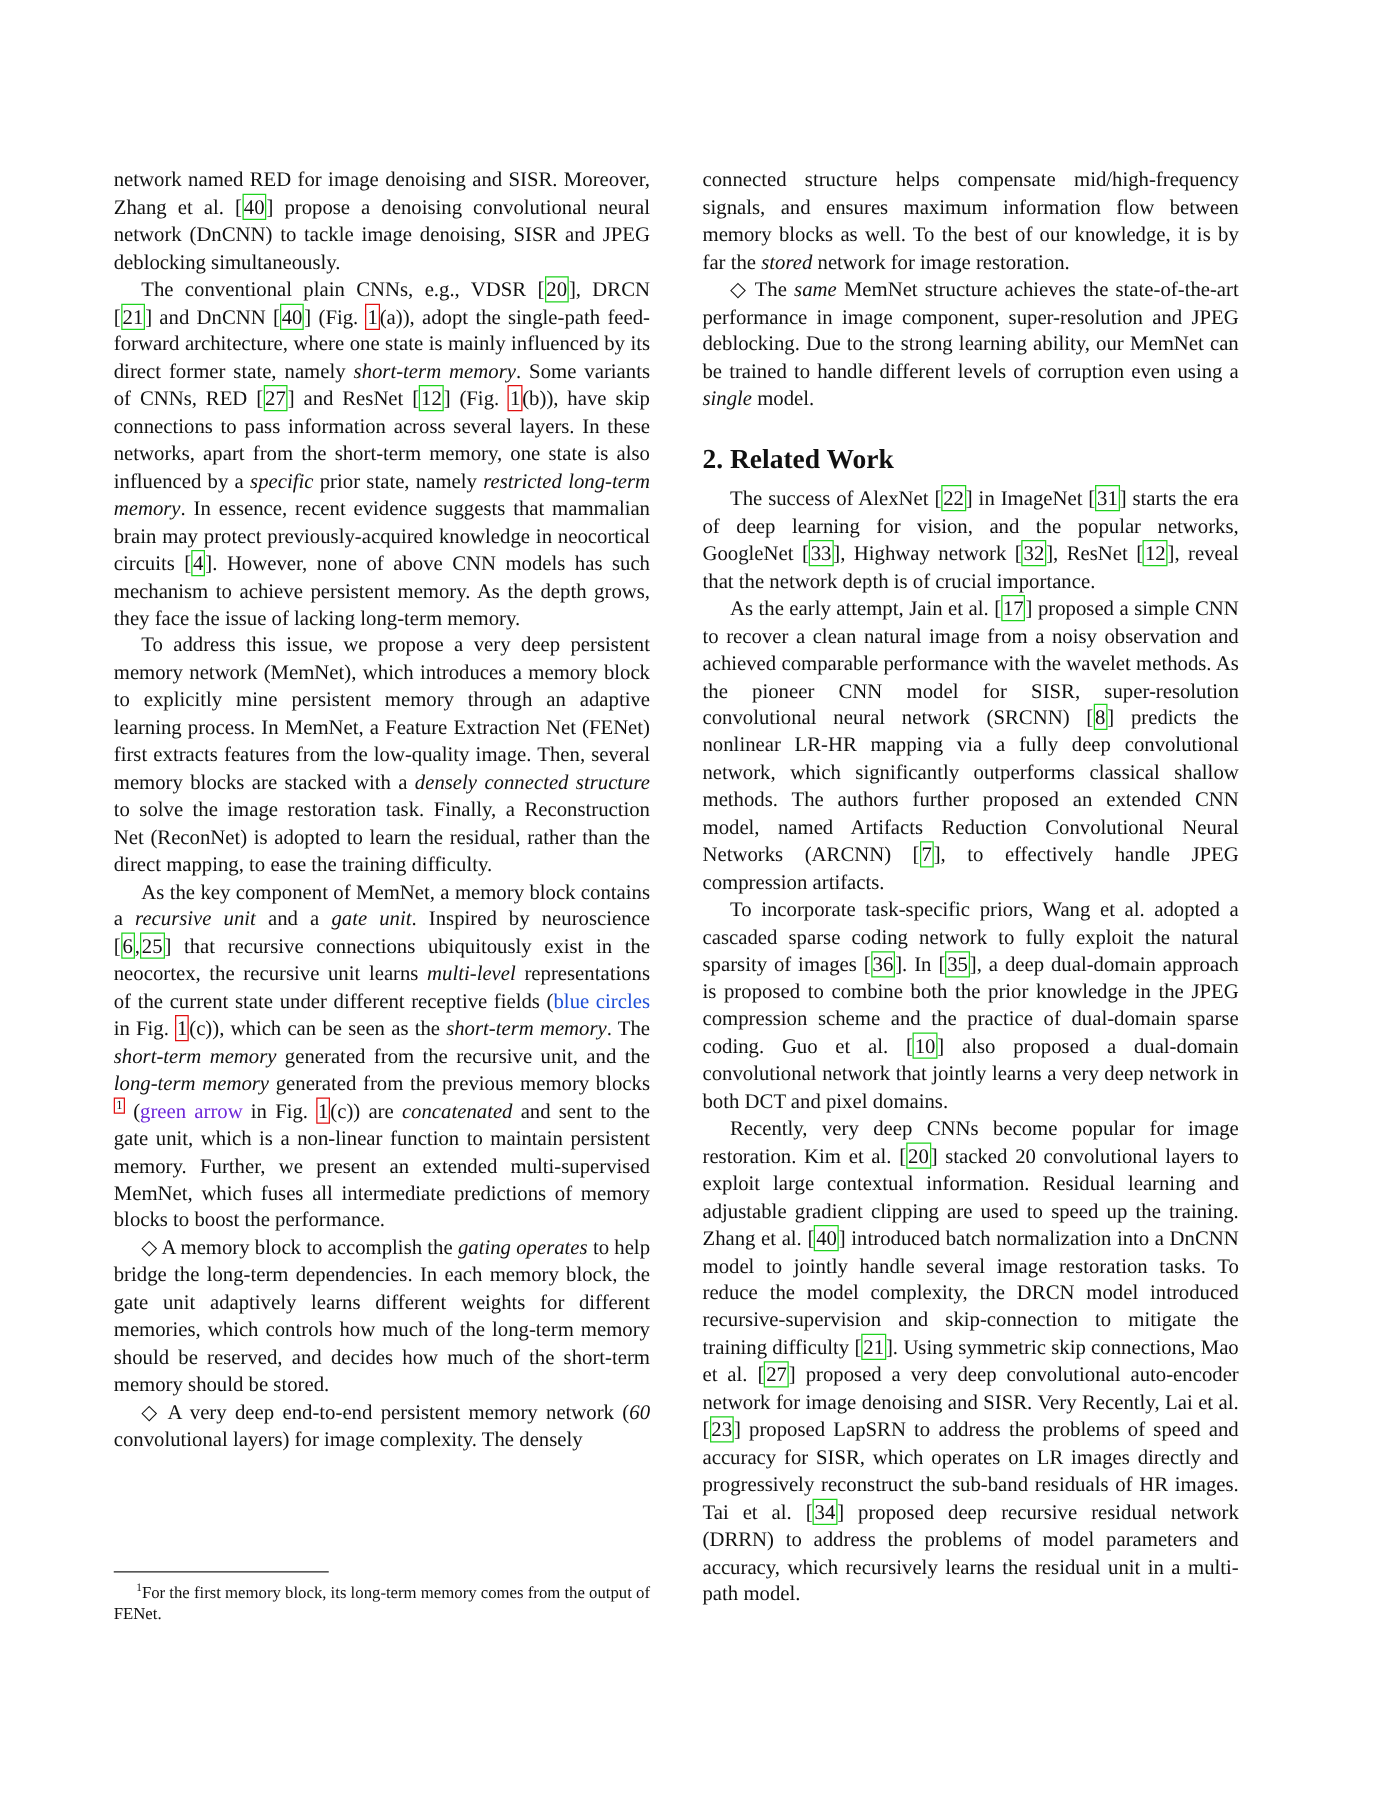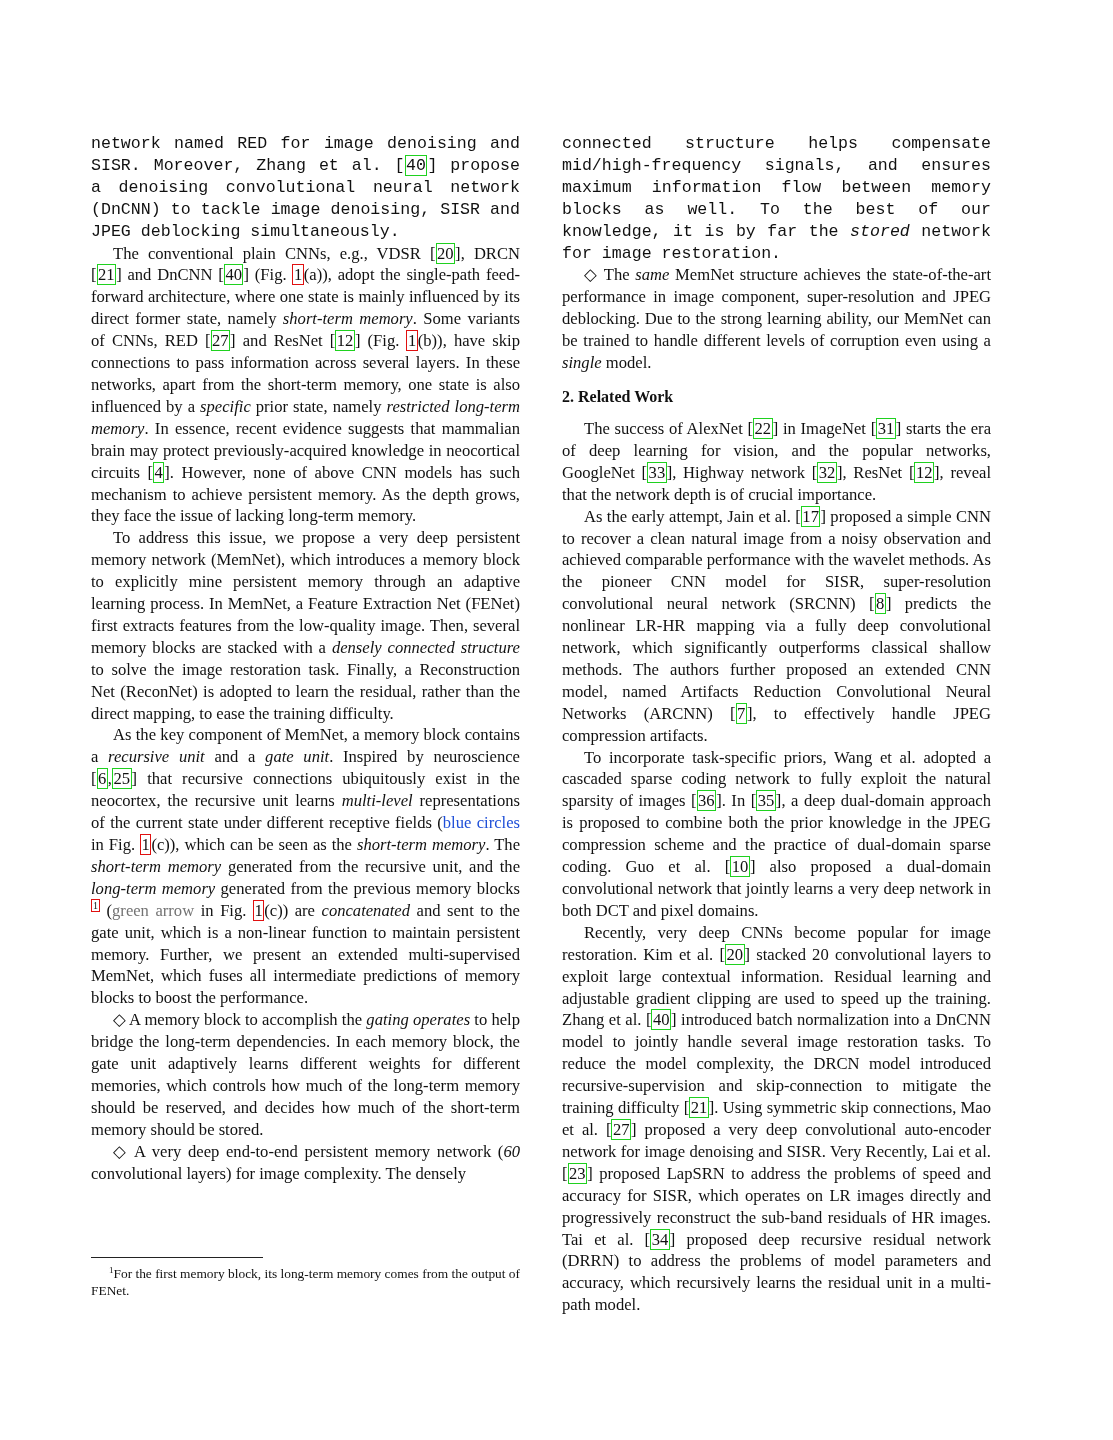--- a/index.html
+++ b/index.html
@@ -3,28 +3,28 @@
 <meta charset="utf-8">
 <style>
   html, body { margin: 0; padding: 0; background: #ffffff; }
   body { width: 1113px; height: 1440px; position: relative; overflow: hidden;
          font-family: "Liberation Serif", "DejaVu Serif", serif; color: #111; }
   .col { position: absolute; top: 133px; width: 429px; font-size: 16.6px; line-height: 21.9px;
          text-align: justify; hyphens: none; }
   .col-left { left: 91px; }
   .col-right { left: 562px; }
   .col p { margin: 0; text-indent: 22px; }
-  .col p.noindent { text-indent: 0; font-family: Liberation Mono, monospace; }
+  .col p.noindent { text-indent: 0; }
   .col p.bullet { text-indent: 22px; }
-  h2.section { margin: 10px 0 8px 0; font-size: 16px; font-weight: bold; line-height: 26px; }
+  h2.section { margin: 24px 0 8px 0; font-size: 22px; font-weight: bold; line-height: 26px; }
   .cite { border: 1.2px solid #1fd11f; padding: 0 0.5px; line-height: 1; }
   .figref { border: 1.2px solid #e01010; padding: 0 0.5px; line-height: 1; }
   .fnref { border: 1.2px solid #e01010; font-size: 10px; vertical-align: super; line-height: 1; padding: 0 1px; }
   .blue { color: #1d4ed8; }
-  .green { color: #737373; }
+  .green { color: #6d28d9; }
   .footnote-rule { position: absolute; left: 91px; top: 1257px; width: 172px; height: 0; border-top: 1px solid #222; }
   .footnote { position: absolute; left: 91px; top: 1262px; width: 429px; font-size: 13.4px; line-height: 17px;
               text-align: justify; }
   .footnote .fnmark { font-size: 9px; vertical-align: super; }
   .footnote span.fn-indent { display: inline-block; width: 18px; }
   i { font-style: italic; }
 </style>
 </head>
 <body>
 

